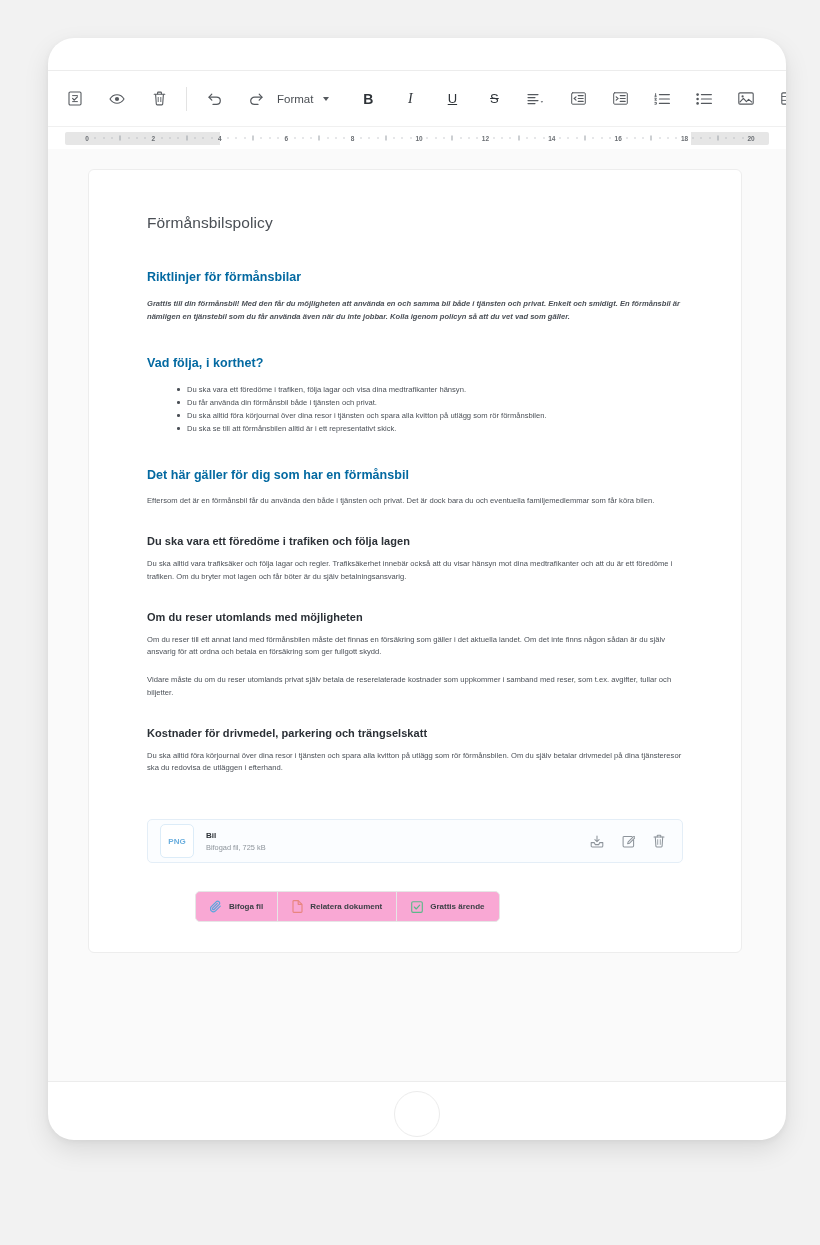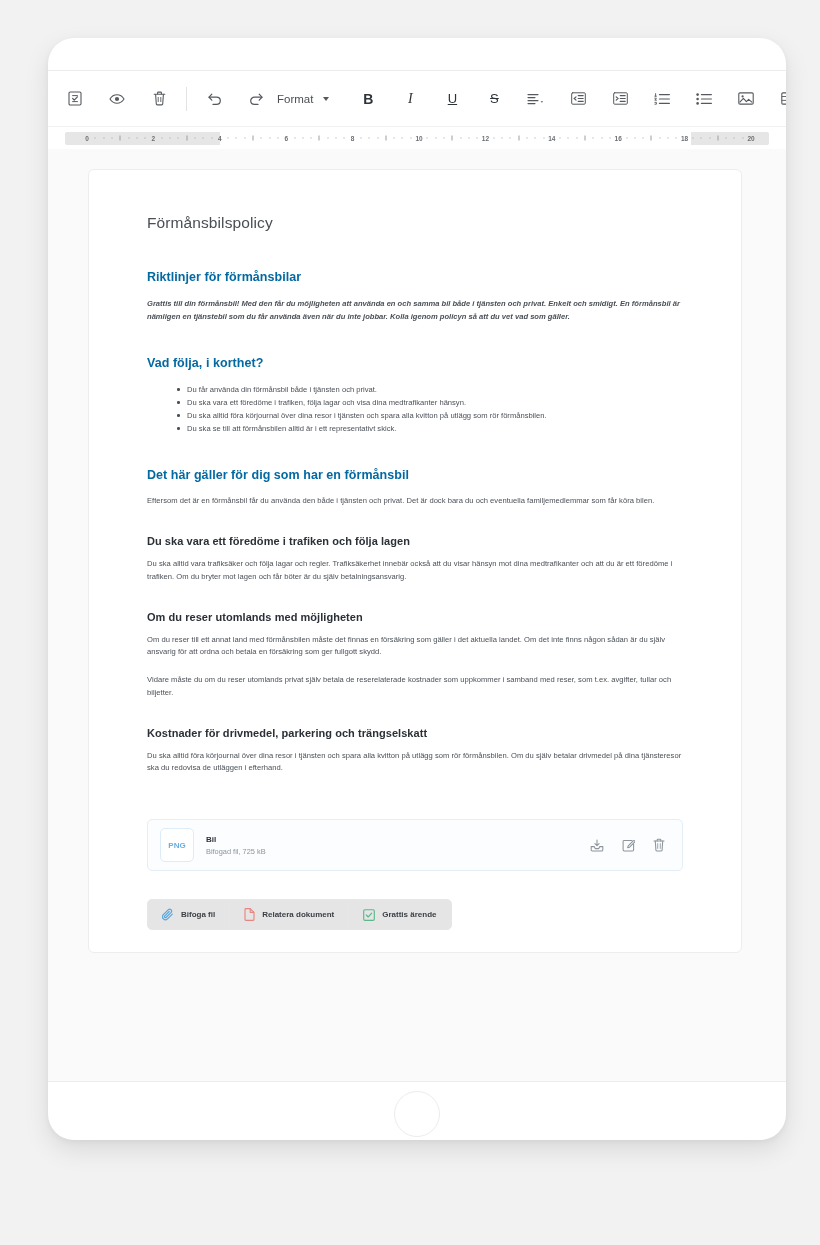--- a/index.html
+++ b/index.html
@@ -152,21 +152,21 @@
     position: absolute; left: 0; top: 5px;
     width: 2.6px; height: 2.6px; border-radius: 50%;
     background: #4b5057;
   }
   .sp-lg { height: 17px; }
   .sp-md { height: 12px; }
 
   
   #attachment-card {
     margin-top: 44px;
-    height: 52px;
+    height: 44px;
     background: #fbfdff;
     border: 1px solid #e4eef7;
     border-radius: 5px;
     display: flex; align-items: center;
     padding: 0 12px;
   }
   #file-type-badge {
     width: 34px; height: 34px;
     background: #ffffff;
     border: 1px solid #dcecf8;
@@ -185,21 +185,22 @@
   }
 
   
   #action-buttons {
     margin-top: 28px;
     display: flex;
     border: 1px solid #e6e6e6;
     border-radius: 5px;
     overflow: hidden;
     width: fit-content;
-    background: #e5e5e5;
+    background: #f9a8d4;
+    margin-left: 48px;
   }
   .action-btn {
     display: flex; align-items: center; gap: 7px;
     padding: 8px 14px;
     font-size: 8px; font-weight: bold; color: #3a3f45;
     border-right: 1px solid #e6e6e6;
     white-space: nowrap;
   }
   .action-btn:last-child { border-right: none; }
   .action-btn svg { display: block; flex: 0 0 auto; }
@@ -432,22 +433,22 @@
     <div id="doc-page">
 
       <div id="doc-title">Förmånsbilspolicy</div>
 
       <div id="doc-body">
           <h2 class="doc-h2">Riktlinjer för förmånsbilar</h2>
           <p class="doc-intro">Grattis till din förmånsbil! Med den får du möjligheten att använda en och samma bil både i tjänsten och privat. Enkelt och smidigt. En förmånsbil är nämligen en tjänstebil som du får använda även när du inte jobbar. Kolla igenom policyn så att du vet vad som gäller.</p>
           <div class="sp-lg"></div>
           <h2 class="doc-h2">Vad följa, i korthet?</h2>
           <ul class="doc-list">
+            <li>Du ska vara ett föredöme i trafiken, följa lagar och visa dina medtrafikanter hänsyn.</li>
             <li>Du får använda din förmånsbil både i tjänsten och privat.</li>
-            <li>Du ska vara ett föredöme i trafiken, följa lagar och visa dina medtrafikanter hänsyn.</li>
             <li>Du ska alltid föra körjournal över dina resor i tjänsten och spara alla kvitton på utlägg som rör förmånsbilen.</li>
             <li>Du ska se till att förmånsbilen alltid är i ett representativt skick.</li>
           </ul>
           <div class="sp-lg"></div>
           <h2 class="doc-h2">Det här gäller för dig som har en förmånsbil</h2>
           <p class="doc-p">Eftersom det är en förmånsbil får du använda den både i tjänsten och privat. Det är dock bara du och eventuella familjemedlemmar som får köra bilen.</p>
           <div class="sp-md"></div>
           <h3 class="doc-h3">Du ska vara ett föredöme i trafiken och följa lagen</h3>
           <p class="doc-p">Du ska alltid vara trafiksäker och följa lagar och regler. Trafiksäkerhet innebär också att du visar hänsyn mot dina medtrafikanter och att du är ett föredöme i trafiken. Om du bryter mot lagen och får böter är du själv betalningsansvarig.</p>
           <div class="sp-md"></div>

